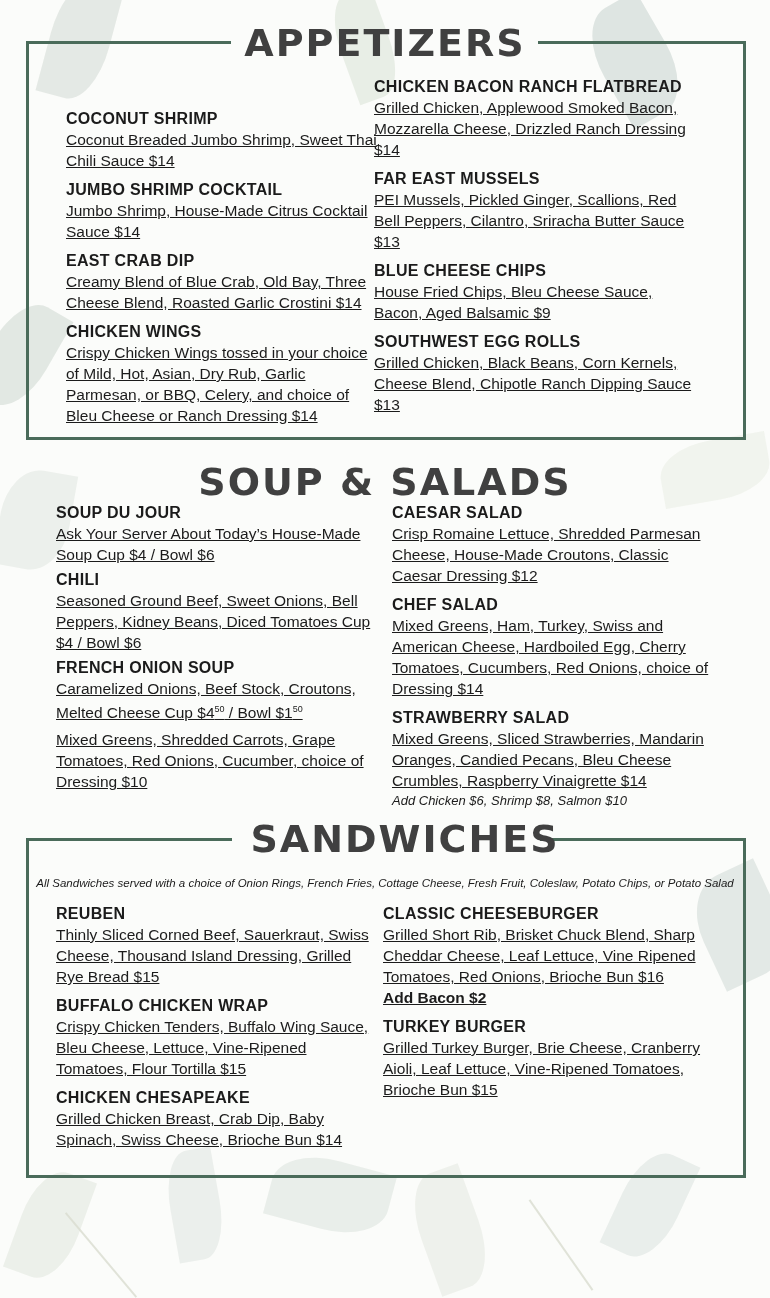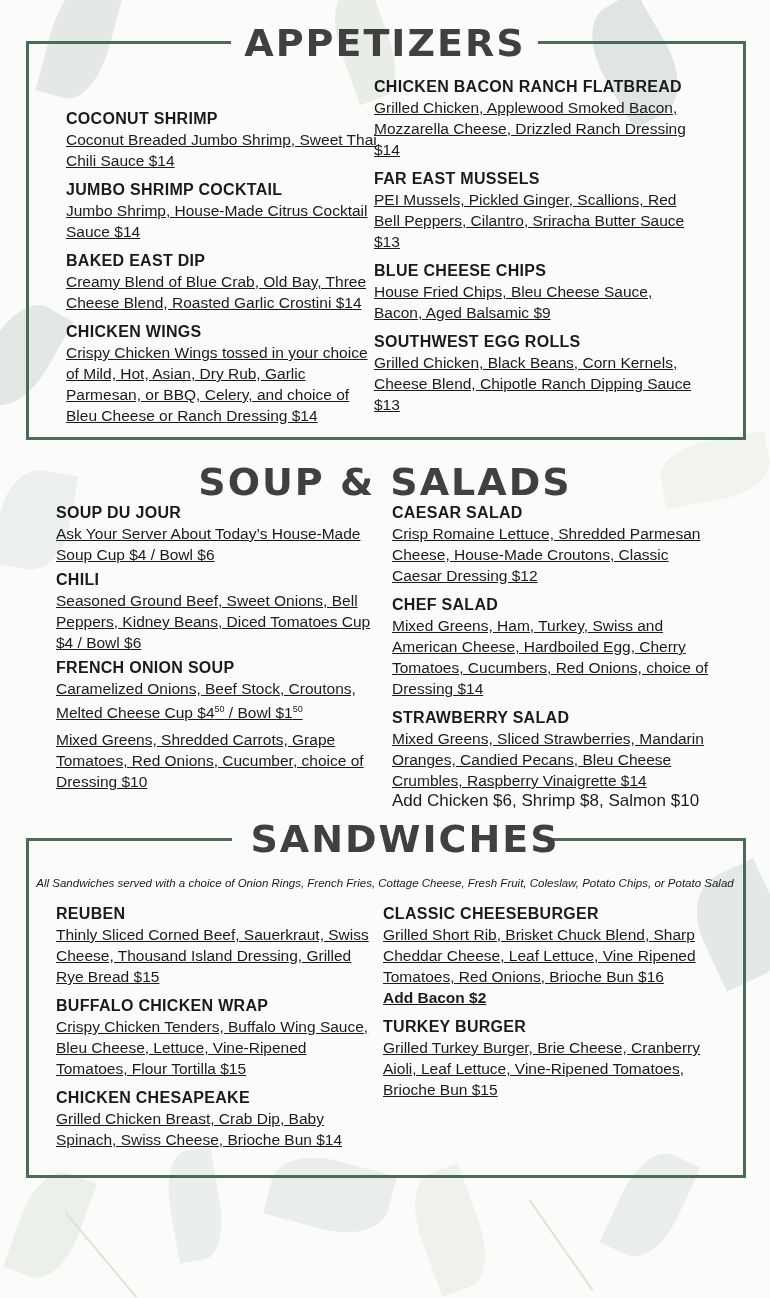--- a/index.html
+++ b/index.html
@@ -19,21 +19,21 @@
     position:absolute; z-index:2; left:0; right:0; text-align:center;
     font-family:"DejaVu Sans", sans-serif; font-weight:bold;
     color:#404040; letter-spacing:2px;
   }
   .section-title span { padding:0 14px; background:transparent; }
   .title-line { position:absolute; height:3px; background:#4a6b5a; z-index:2; }
   .col { position:absolute; z-index:2; }
   .item { margin-bottom:8px; }
   .item-name { font-weight:bold; font-size:16px; line-height:21px; letter-spacing:.3px; }
   .item-desc { font-size:15.5px; line-height:21px;text-decoration:underline; }
-  .note-italic { font-size:17px; line-height:20px; }
+  .note-italic { font-style:italic; font-size:13px; line-height:20px; }
   .sand-note {
     position:absolute; left:30px; width:710px; text-align:center; z-index:2;
     font-style:italic; font-size:11.5px; top:877px;
   }
   sup.cents { font-size:9px; vertical-align:6px; }
 </style>
 </head>
 <body>
 
 <div class="bg">
@@ -63,21 +63,21 @@
 <div class="col" style="left:66px;top:76px;width:318px;margin-top:32px;">
   <div class="item">
       <div class="item-name">COCONUT SHRIMP</div>
       <div class="item-desc">Coconut Breaded Jumbo Shrimp, Sweet Thai Chili Sauce $14</div>
     </div>
   <div class="item">
       <div class="item-name">JUMBO SHRIMP COCKTAIL</div>
       <div class="item-desc">Jumbo Shrimp, House-Made Citrus Cocktail Sauce $14</div>
     </div>
   <div class="item">
-      <div class="item-name">BAKED EAST DIP</div>
+      <div class="item-name">EAST CRAB DIP</div>
       <div class="item-desc">Creamy Blend of Blue Crab, Old Bay, Three Cheese Blend, Roasted Garlic Crostini $14</div>
     </div>
   <div class="item">
       <div class="item-name">CHICKEN WINGS</div>
       <div class="item-desc">Crispy Chicken Wings tossed in your choice of Mild, Hot, Asian, Dry Rub, Garlic Parmesan, or BBQ, Celery, and choice of Bleu Cheese or Ranch Dressing $14</div>
     </div>
 </div>
 
 <div class="col" style="left:374px;top:76px;width:320px;">
   <div class="item">

